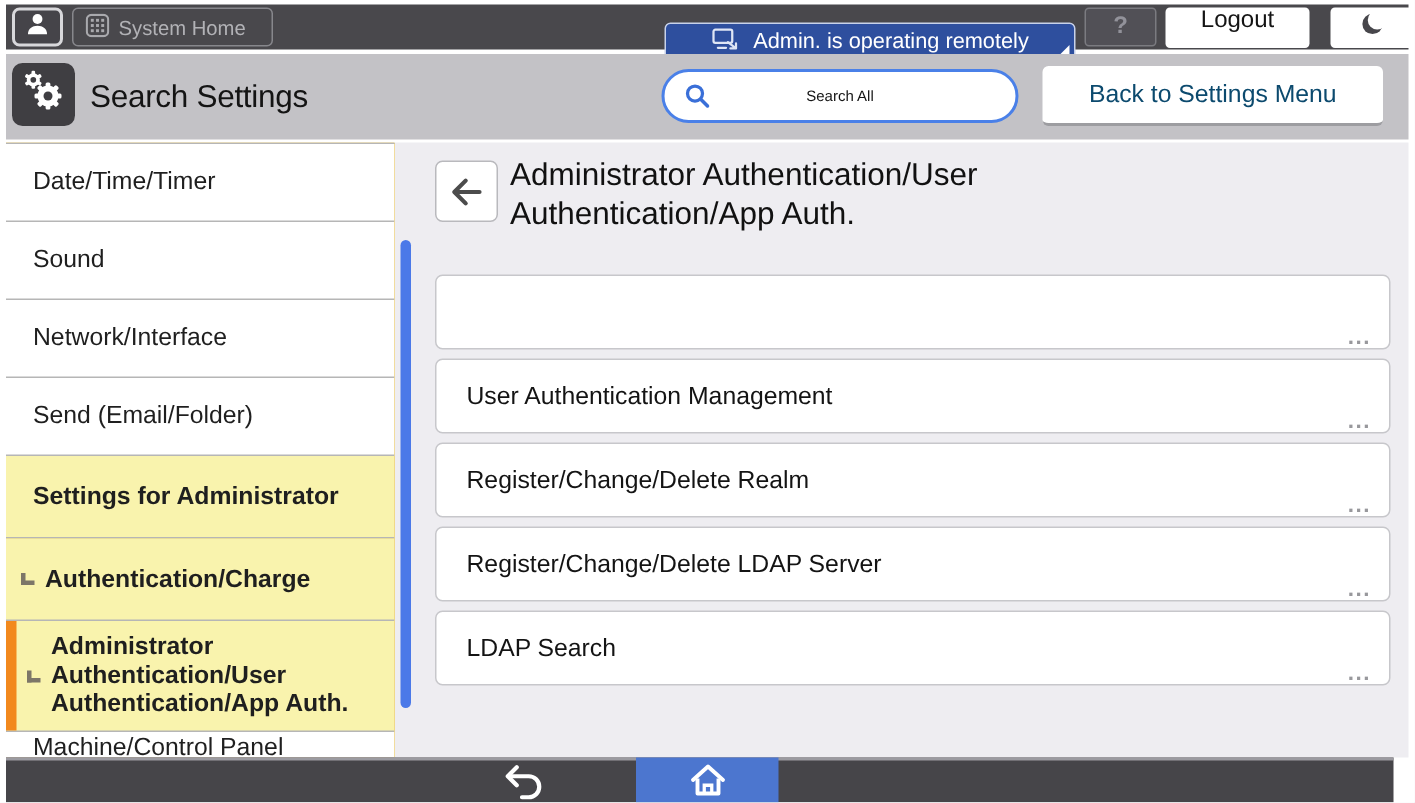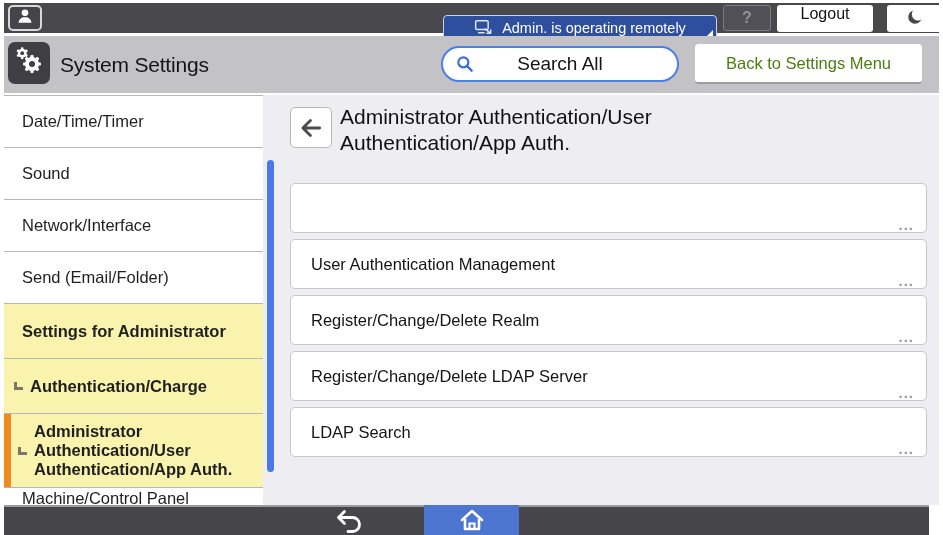--- a/index.html
+++ b/index.html
@@ -29,24 +29,24 @@
 
   
   .appbar { position:absolute; left:4px; top:36px; width:935px; height:57px; background:#c3c2c6; }
   .gear-tile { position:absolute; left:4px; top:6px; width:42px; height:42px; background:#3f3e42; border-radius:7px;
                display:flex; align-items:center; justify-content:center; }
   .app-title { position:absolute; left:56px; top:0; height:57px; display:flex; align-items:center;
                font-size:21px; color:#141414; letter-spacing:-0.2px; }
   .search-pill { position:absolute; left:437px; top:10px; width:238px; height:36px; background:#ffffff;
                  border:2px solid #4a80e8; border-radius:18px; display:flex; align-items:center; }
   .search-pill svg { position:absolute; left:12px; }
-  .search-pill .stext { width:100%; text-align:center; font-size:19px; color:#141414; }
+  .search-pill .stext { width:100%; text-align:center; font-size:10px; color:#141414; }
   .backmenu-btn { position:absolute; left:691px; top:8px; width:227px; height:40px; background:#ffffff;
                   border-radius:4px; border-bottom:2px solid #9d9da1; display:flex; align-items:center;
-                  justify-content:center; font-size:16.5px; color:#4d7c0f; }
+                  justify-content:center; font-size:16.5px; color:#0c4a6e; }
 
   
   .content { position:absolute; left:4px; top:95px; width:935px; height:410px; background:#eeedf1; overflow:hidden; }
   .sidebar { position:absolute; left:0; top:0; width:259px; height:410px; background:#eab308;
              border-top:1px solid #b6b6b6; overflow:hidden; }
   .srow { position:relative; display:flex; align-items:center; gap:7px; padding-left:18px;
           border-bottom:1px solid #b6b6b6; background:#ffffff; font-size:16.5px; color:#1f1f1f; }
   .srow.hl { background:#f9f3ad;font-weight:bold; }
   .srow.sub { padding-left:10px; }
   .srow.sel { padding-left:14px; }
@@ -81,20 +81,39 @@
 <div class="page">
 
   <div class="topbar">
     <div class="user-btn">
       <span>
         <svg width="18" height="18" viewBox="0 0 24 24">
             <circle cx="12" cy="7.6" r="4.4" fill="#ffffff"></circle>
             <path d="M3.5 21c0-4.8 3.9-7.4 8.5-7.4s8.5 2.6 8.5 7.4z" fill="#ffffff"></path>
           </svg>
       </span>
+    </div>
+    <div class="syshome-btn">
+      <span>
+        <svg width="16" height="16" viewBox="0 0 18 18">
+          <rect x="1" y="1" width="16" height="16" rx="3.5" fill="none" stroke="#a9a9ad" stroke-width="1.6"></rect>
+          <g fill="#a9a9ad">
+            <rect x="4" y="4" width="2.2" height="2.2"></rect>
+              <rect x="7.9" y="4" width="2.2" height="2.2"></rect>
+              <rect x="11.8" y="4" width="2.2" height="2.2"></rect>
+            <rect x="4" y="7.9" width="2.2" height="2.2"></rect>
+              <rect x="7.9" y="7.9" width="2.2" height="2.2"></rect>
+              <rect x="11.8" y="7.9" width="2.2" height="2.2"></rect>
+            <rect x="4" y="11.8" width="2.2" height="2.2"></rect>
+              <rect x="7.9" y="11.8" width="2.2" height="2.2"></rect>
+              <rect x="11.8" y="11.8" width="2.2" height="2.2"></rect>
+          </g>
+        </svg>
+      </span>
+      <span>System Home</span>
     </div>
     <div class="banner">
       <span>
         <svg width="20" height="18" viewBox="0 0 24 20">
           <rect x="2" y="2.5" width="15" height="10.5" rx="1.5" fill="none" stroke="#dfe6f5" stroke-width="1.8"></rect>
           <path d="M5.5 17 H12" stroke="#dfe6f5" stroke-width="1.8" fill="none" stroke-linecap="round"></path>
           <path d="M13.5 12.5 L20 17.5 M20 13.5 V17.5 H15.5" stroke="#dfe6f5" stroke-width="1.8" fill="none" stroke-linecap="round" stroke-linejoin="round"></path>
         </svg>
       </span>
       <span>Admin. is operating remotely</span>
@@ -143,21 +162,21 @@
               <rect x="8" y="2.2" width="2.4" height="3.4" rx="0.8" transform="rotate(180 9.2 8.2)"></rect>
               <rect x="8" y="2.2" width="2.4" height="3.4" rx="0.8" transform="rotate(240 9.2 8.2)"></rect>
               <rect x="8" y="2.2" width="2.4" height="3.4" rx="0.8" transform="rotate(300 9.2 8.2)"></rect>
               <circle cx="9.2" cy="8.2" r="4.4"></circle>
             </g>
             <circle cx="9.2" cy="8.2" r="1.9" fill="#3f3e42"></circle>
           </g>
         </svg>
       </span>
     </div>
-    <div class="app-title">System Settings</div>
+    <div class="app-title">Search Settings</div>
     <div class="search-pill">
       <svg width="20" height="20" viewBox="0 0 24 24">
         <circle cx="10" cy="10" r="6" stroke="#3a6fd8" stroke-width="2.6" fill="none"></circle>
         <line x1="14.6" y1="14.6" x2="20" y2="20" stroke="#3a6fd8" stroke-width="2.8" stroke-linecap="round"></line>
       </svg>
       <span class="stext">Search All</span>
     </div>
     <div class="backmenu-btn">
       <span>Back to Settings Menu</span>
     </div>

